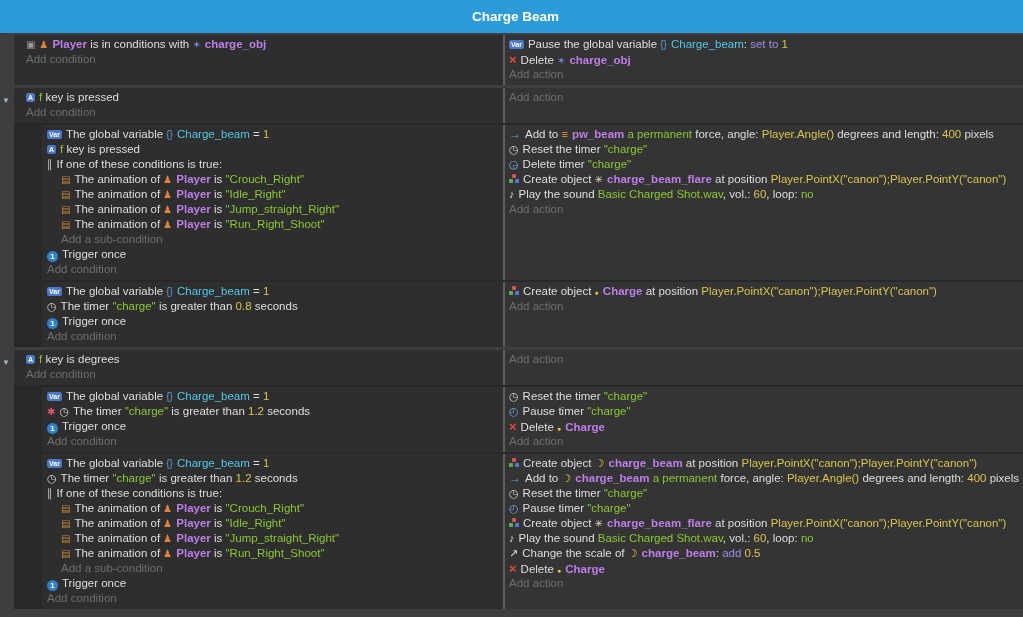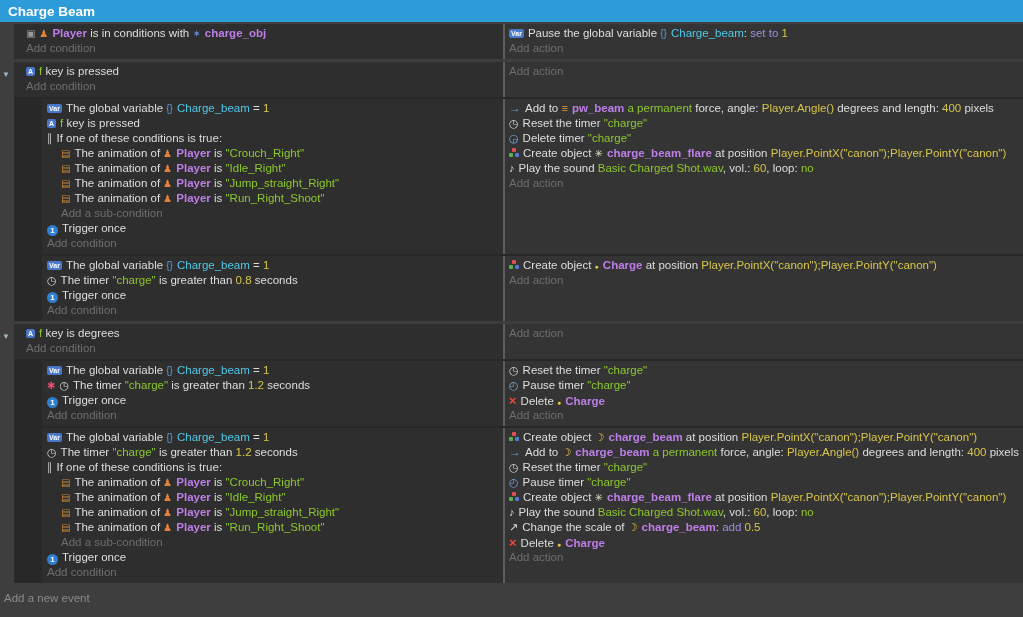--- a/index.html
+++ b/index.html
@@ -4,23 +4,23 @@
 <style>
   html,body{margin:0;padding:0;}
   body{
     width:1023px;height:617px;overflow:hidden;
     background:#3e3e3e;
     font-family:"Liberation Sans","DejaVu Sans",sans-serif;
     font-size:11.5px;color:#dedede;
     -webkit-font-smoothing:antialiased;
   }
   .titlebar{
-    height:22px;background:#2e9bd9;color:#ffffff;
+    height:33px;background:#2e9bd9;color:#ffffff;
     font-size:13.5px;font-weight:bold;
-    display:flex;align-items:center;padding-left:8px;
+    display:flex;align-items:center;padding-left:8px;justify-content:center;
   }
   #sheet{padding:2px 0 0 14px;}
   .event-group{position:relative;background:#282828;margin-bottom:3px;}
   .collapse-arrow{
     position:absolute;left:-12px;top:9px;
     font-size:8px;color:#9fb6c6;line-height:8px;cursor:pointer;
   }
   .event{display:flex;align-items:stretch;}
   .child{margin-left:28px;margin-top:2px;}
   .conds{
@@ -76,20 +76,21 @@
 <div id="sheet">
     <div class="event-group">
       <div class="event">
         <div class="conds">
           <div class="row"><span class="icon" style="color: rgb(154, 154, 154); font-size: 10px;">▣</span><span class="icon" style="color: rgb(224, 129, 60); font-size: 10px;">♟</span><span class="s-obj">Player</span><span class="s-text"> is in conditions with </span><span class="icon" style="color: rgb(109, 143, 232); font-size: 10px;">✶</span><span class="s-obj">charge_obj</span></div>
           <div class="row"><span class="s-ph">Add condition</span></div>
         </div>
         <div class="divider"></div>
         <div class="acts">
           <div class="row"><span class="icon badge">Var</span><span class="s-text">Pause the global variable </span><span class="icon" style="color: rgb(91, 155, 213); font-size: 10px;">{}</span><span class="s-var">Charge_beam</span><span class="s-text">: </span><span class="s-op">set to </span><span class="s-num">1</span></div>
+          <div class="row"><span class="icon" style="color: rgb(232, 75, 58); font-size: 13px; font-weight: bold;">×</span><span class="s-text">Delete </span><span class="icon" style="color: rgb(109, 143, 232); font-size: 10px;">✶</span><span class="s-obj">charge_obj</span></div>
           <div class="row"><span class="s-ph">Add action</span></div>
         </div>
       </div>
     </div>
     <div class="event-group">
       <span class="collapse-arrow" style="color: rgb(159, 182, 198);">▼</span>
       <div class="event">
         <div class="conds">
           <div class="row"><span class="icon badge">A</span><span class="s-str">f</span><span class="s-text"> key is pressed</span></div>
           <div class="row"><span class="s-ph">Add condition</span></div>

